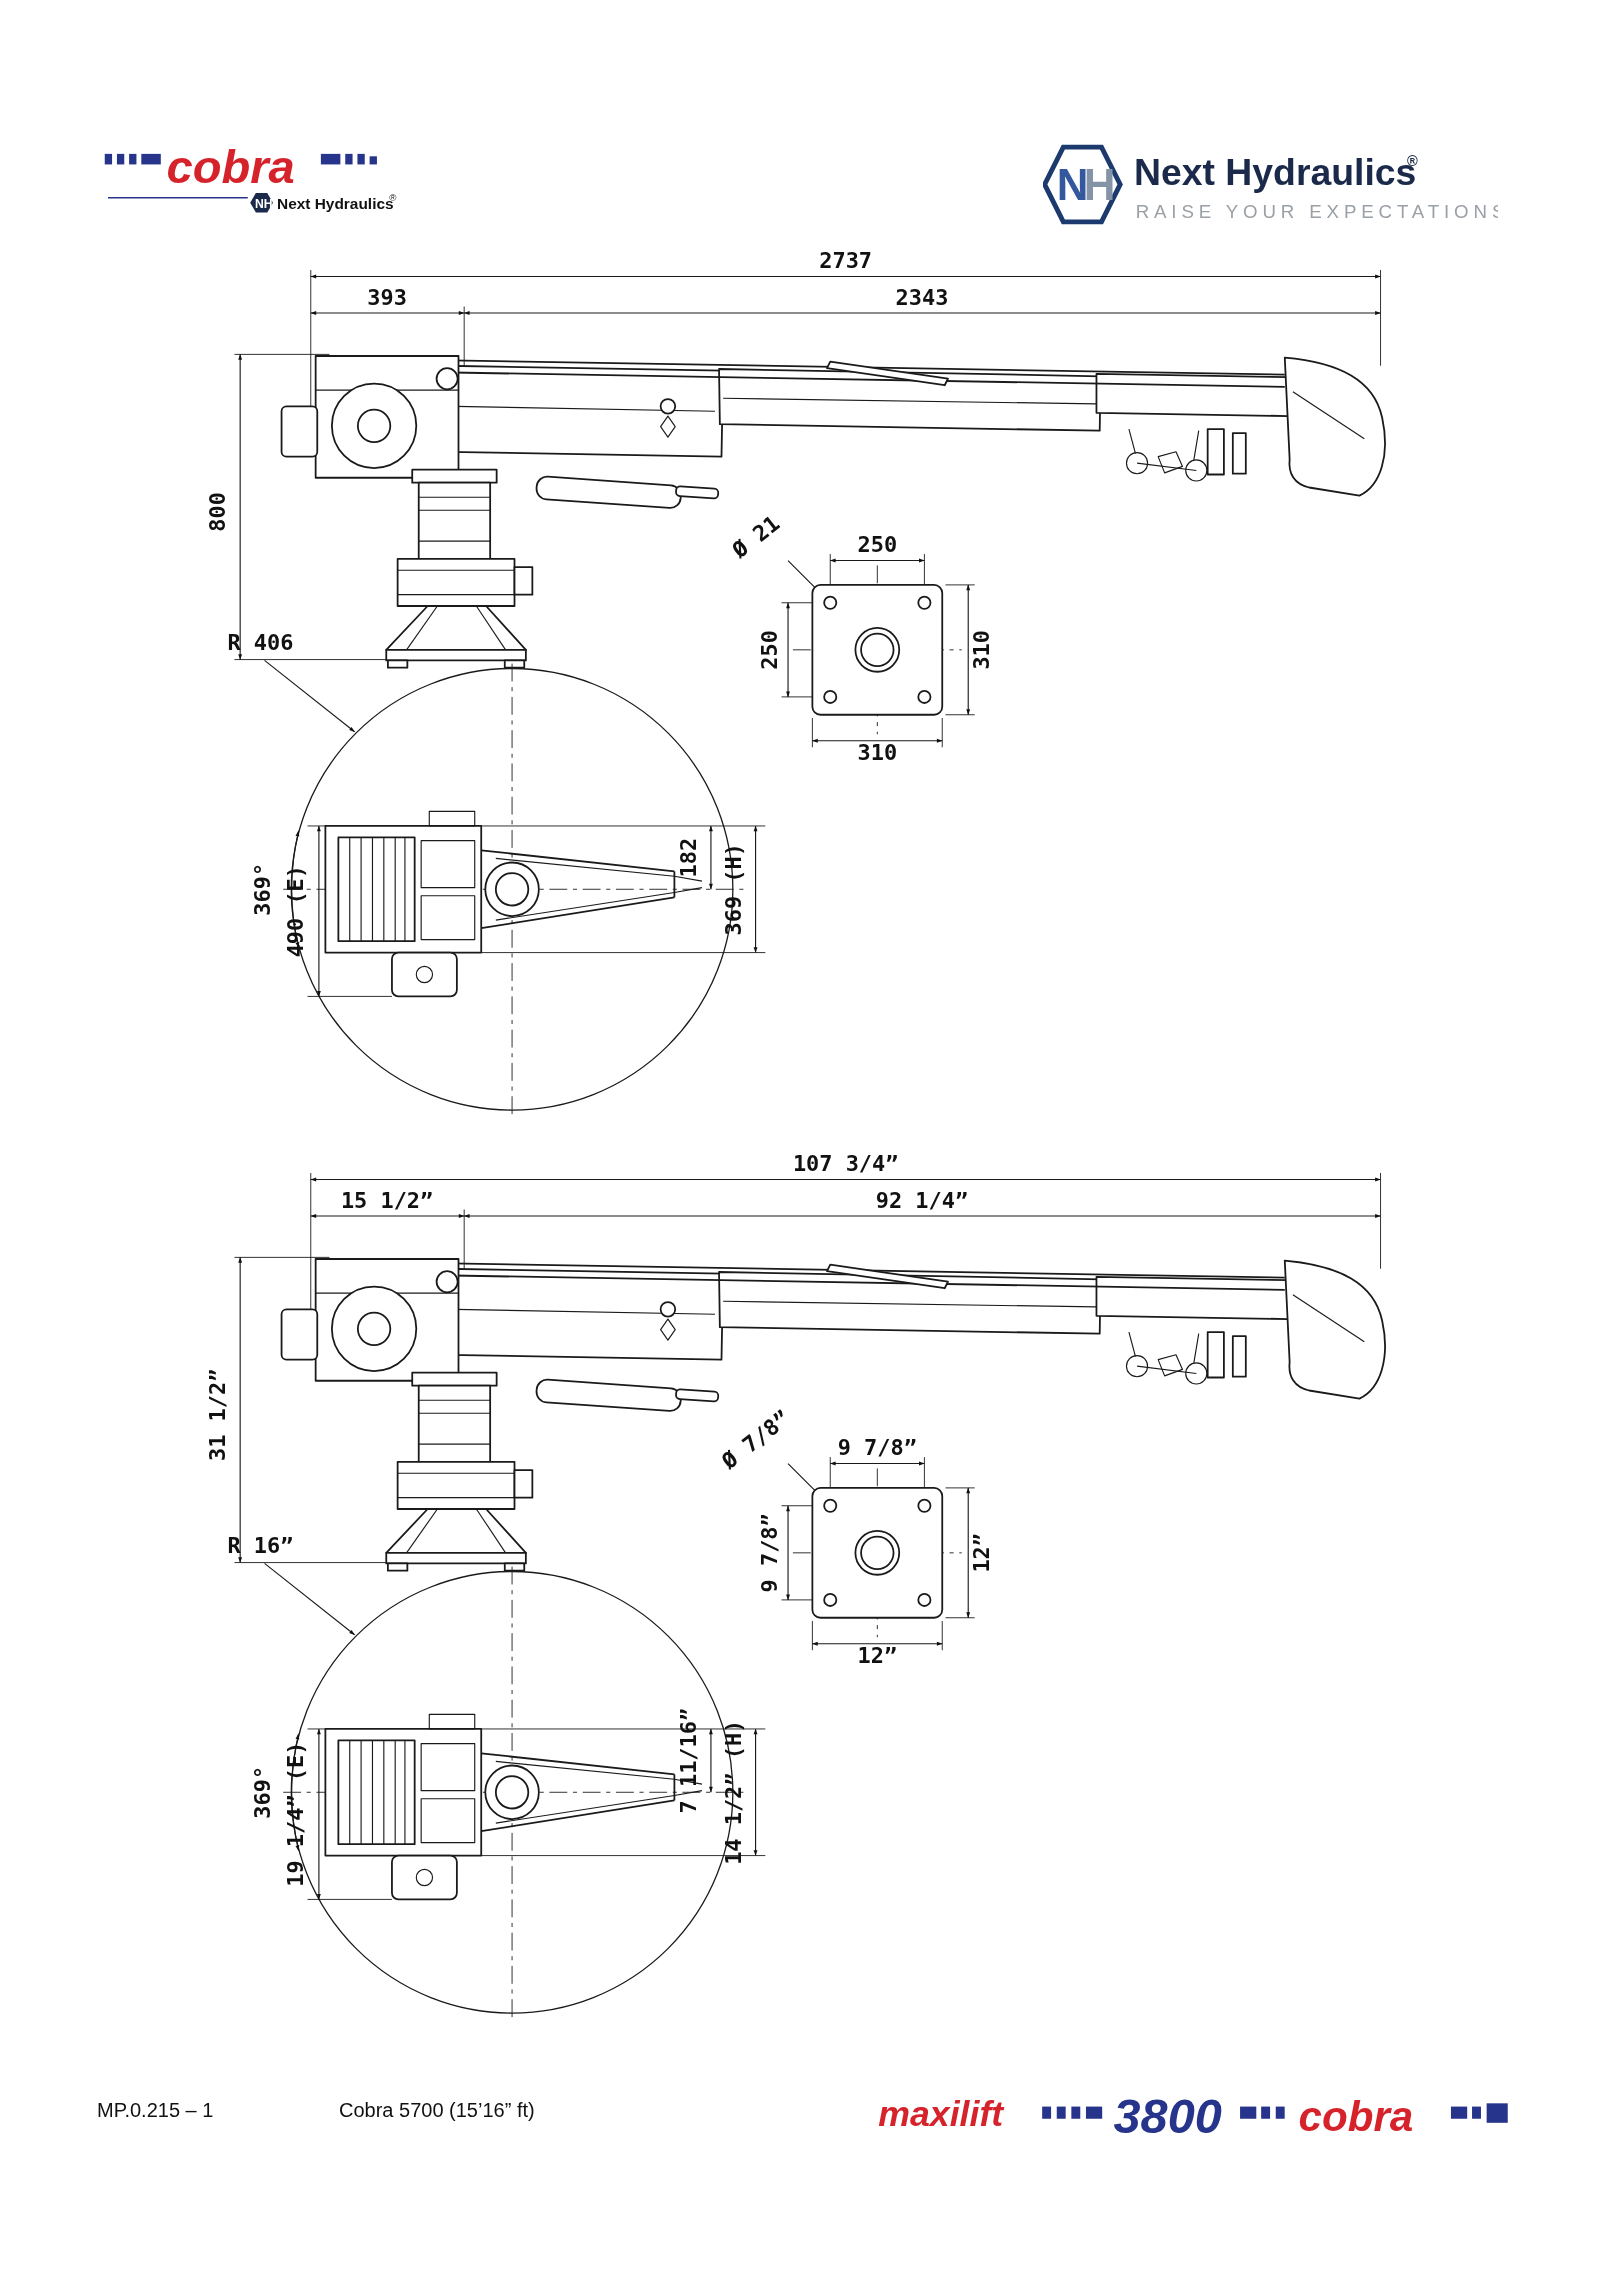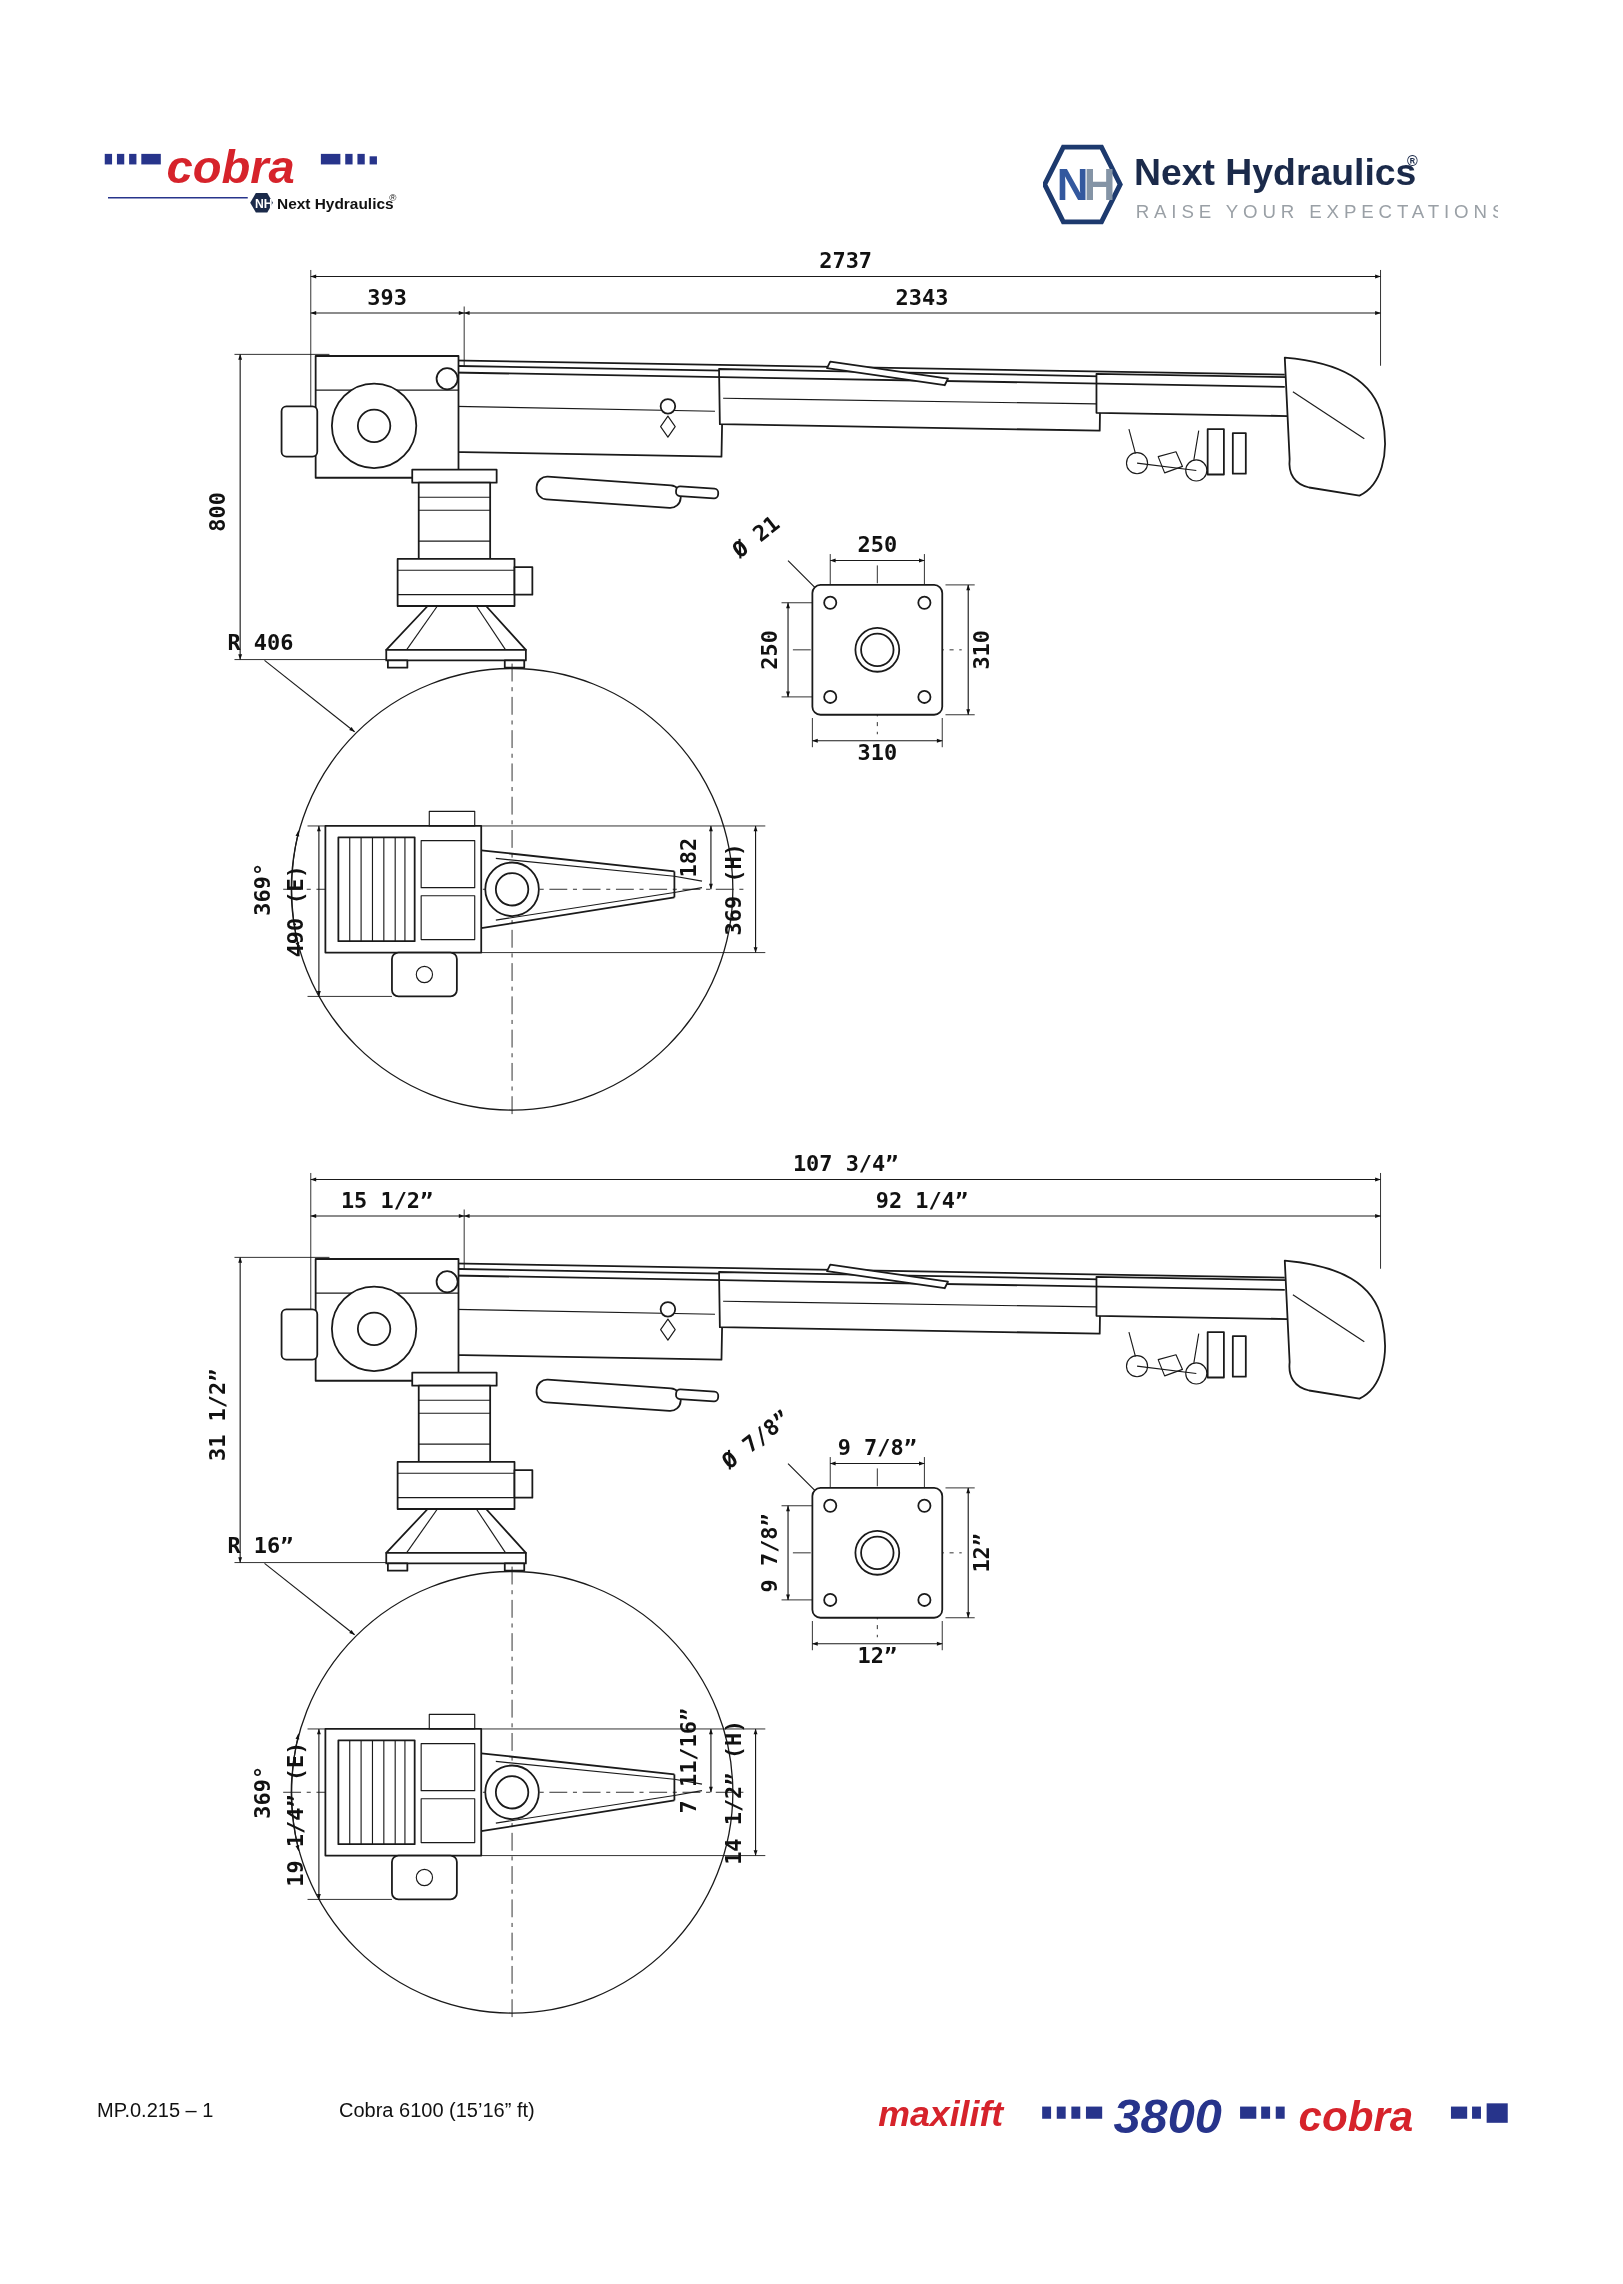--- a/index.html
+++ b/index.html
@@ -277,21 +277,21 @@
     <text class="dimtxt" x="988" y="500" text-anchor="middle" transform="rotate(-90 988 500)">12”</text>
     <text class="dimtxt" x="850" y="636" text-anchor="middle">12”</text>
     <text class="dimtxt" x="90" y="500" text-anchor="middle">R 16”</text>
     <text class="dimtxt" x="102" y="795" text-anchor="middle" transform="rotate(-90 102 795)">369°</text>
     <text class="dimtxt" x="142" y="822" text-anchor="middle" transform="rotate(-90 142 822)">19 1/4” (E)</text>
     <text class="dimtxt" x="627" y="756" text-anchor="middle" transform="rotate(-90 627 756)">7 11/16”</text>
     <text class="dimtxt" x="682" y="795" text-anchor="middle" transform="rotate(-90 682 795)">14 1/2” (H)</text>
   </svg>
 
   <div class="foot-txt" style="left:97px;top:2099px">MP.0.215 – 1</div>
-  <div class="foot-txt" style="left:339px;top:2099px">Cobra 6100 (15’16” ft)</div>
+  <div class="foot-txt" style="left:339px;top:2099px">Cobra 5700 (15’16” ft)</div>
 
   <svg class="abs" style="left:873px;top:2079px" width="666" height="73" viewBox="0 0 820 90">
     <text class="cobra-red" x="6" y="58" font-size="44">maxilift</text>
     <g>
       <rect class="bluebar" x="208" y="34" width="11" height="15"></rect>
       <rect class="bluebar" x="226" y="34" width="11" height="15"></rect>
       <rect class="bluebar" x="244" y="34" width="11" height="15"></rect>
       <rect class="bluebar" x="262" y="34" width="20" height="15"></rect>
     </g>
     <text x="296" y="66" font-size="60" font-weight="bold" font-style="italic" fill="#27348b">3800</text>

